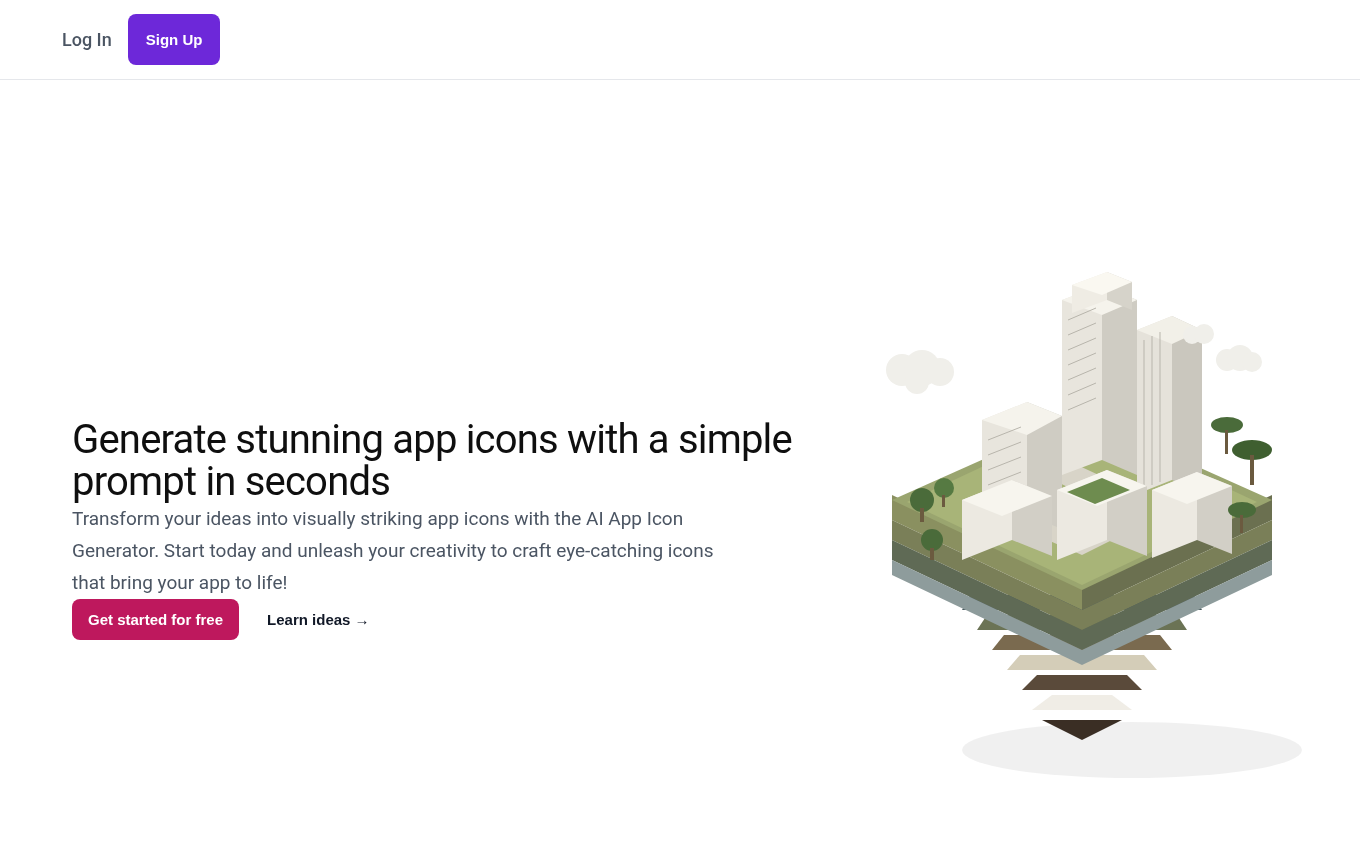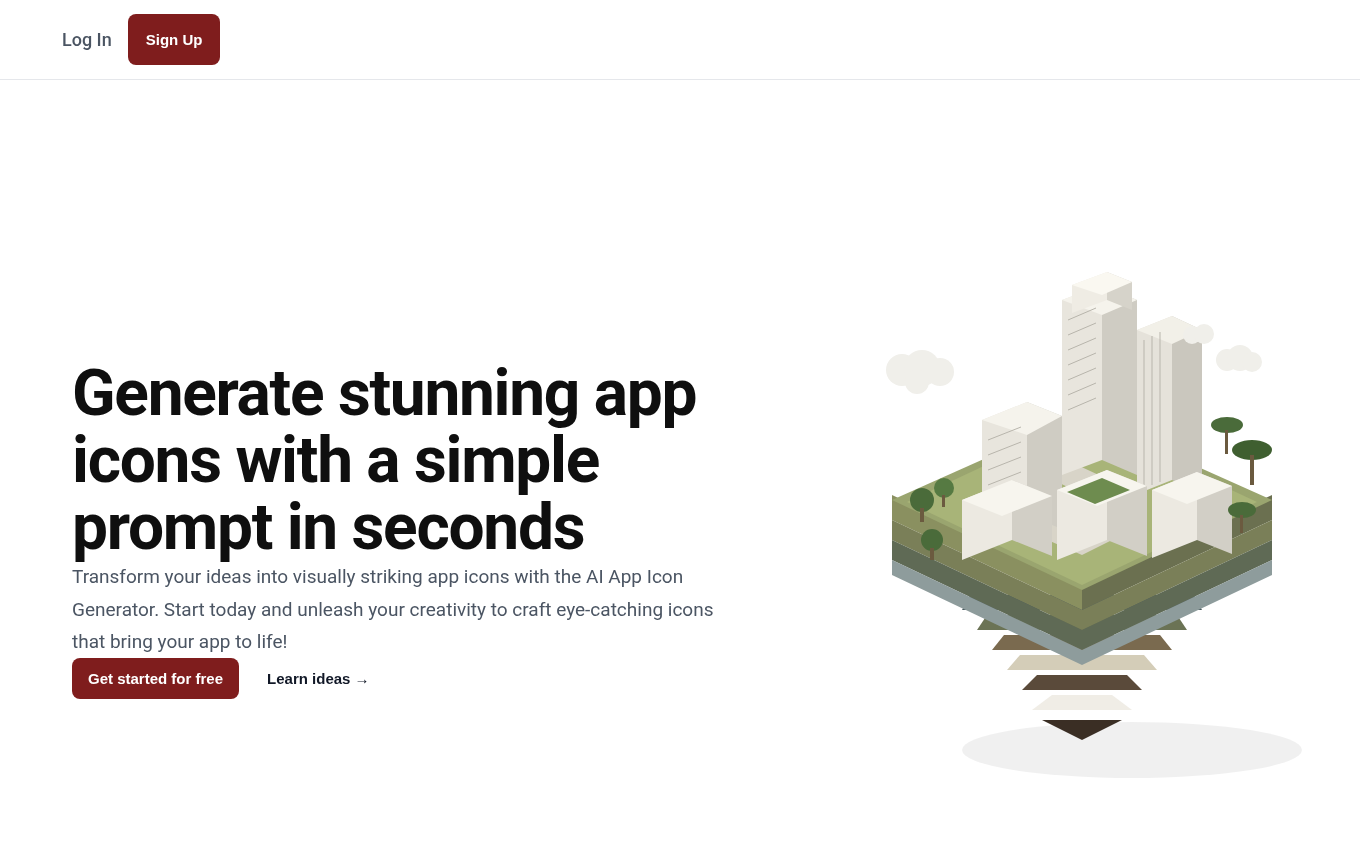--- a/index.html
+++ b/index.html
@@ -63,21 +63,21 @@
     .login-link {
       font-size: 18px;
       color: #4b5563;
       text-decoration: none;
       cursor: pointer;
       font-weight: 500;
       padding-left: 38px;
     }
 
     .signup-btn {
-      background: #7f1d1d;
+      background: #6d28d9;
       color: #ffffff;
       border: none;
       padding: 17px 18px;
       border-radius: 8px;
       font-size: 15px;
       font-weight: 600;
       cursor: pointer;
     }
 
     .hero {
@@ -87,42 +87,42 @@
       gap: 40px;
       height: calc(100% - 80px);
     }
 
     .hero-content {
       flex: 0 0 720px;
       padding-top: 60px;
     }
 
     .hero-title {
-      font-size: 64px;
-      font-weight: 700;
+      font-size: 40px;
+      font-weight: 400;
       line-height: 1.05;
       letter-spacing: -0.02em;
       color: #0f0f0f;
     }
 
     .hero-subtitle {
       font-size: 19px;
       line-height: 1.7;
       color: #4b5563;
       max-width: 660px;
     }
 
     .hero-actions {
       display: flex;
       align-items: center;
       gap: 28px;
     }
 
     .cta-primary {
-      background: #7f1d1d;
+      background: #be185d;
       color: #ffffff;
       border: none;
       padding: 12px 16px;
       border-radius: 8px;
       font-size: 15px;
       font-weight: 600;
       cursor: pointer;
     }
 
     .cta-secondary {

